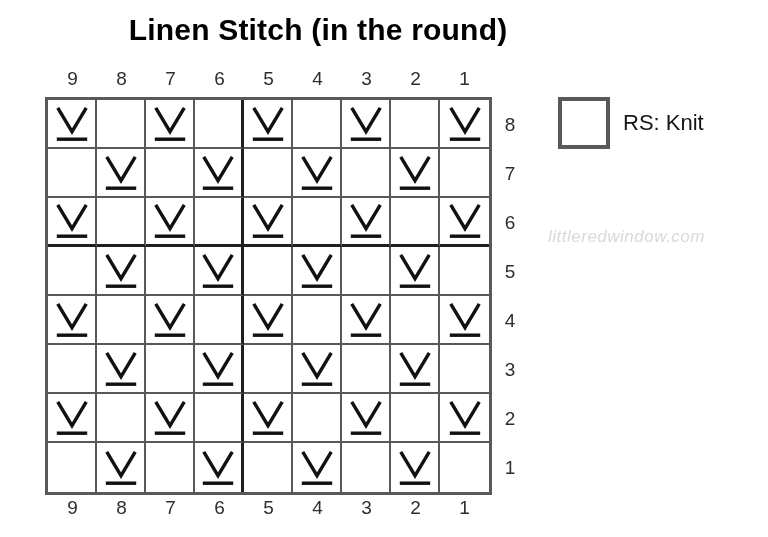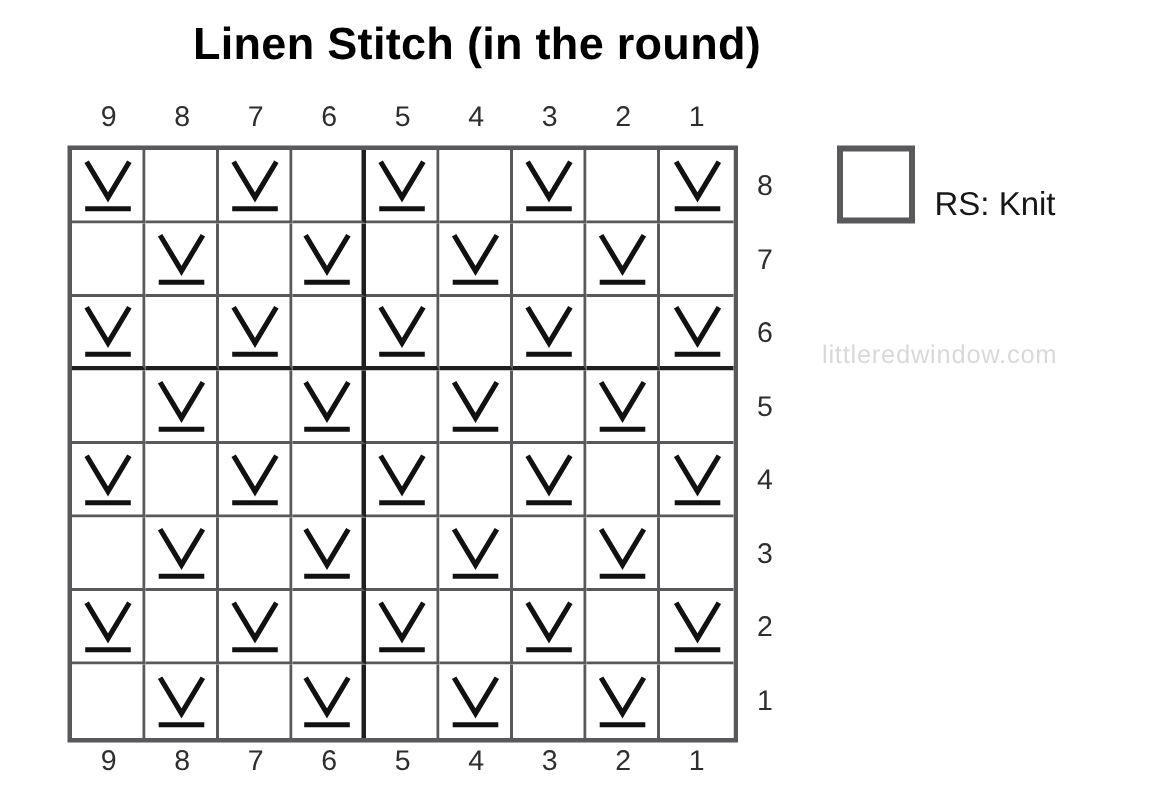--- a/index.html
+++ b/index.html
@@ -34,29 +34,29 @@
     border-right:2px solid #59595b;border-bottom:2px solid #59595b;
     display:flex;align-items:center;justify-content:center;
   }
   .cell.last-col{border-right:none;}
   .cell.last-row{border-bottom:none;}
   .cell.repeat-right{border-right:3px solid #1f1f1f;}
   .cell.repeat-bottom{border-bottom:3px solid #1f1f1f;}
   .cell svg{width:38px;height:38px;display:block;}
   
   .legend{position:absolute;left:558px;top:97px;}
-  .legend-item{display:flex;align-items:flex-end;margin-bottom:17px;}
+  .legend-item{display:flex;align-items:center;margin-bottom:17px;}
   .legend-box{
     width:44px;height:44px;background:#ffffff;border:4px solid #59595b;
     display:flex;align-items:center;justify-content:center;flex:0 0 auto;
   }
   .legend-box svg{width:36px;height:36px;display:block;}
   .legend-label{margin-left:13px;font-size:22px;color:#161616;white-space:nowrap;}
   .watermark{
-    position:absolute;left:548px;top:227px;font-size:17px;color:#d9d9d9;letter-spacing:.5px;
+    position:absolute;left:548px;top:227px;font-size:17px;color:#d9d9d9;letter-spacing:.5px;font-style:italic;
   }
 </style>
 </head>
 <body>
 
 <div class="page">
 
   <div class="title">Linen Stitch (in the round)</div>
 
   <div class="top-numbers">

